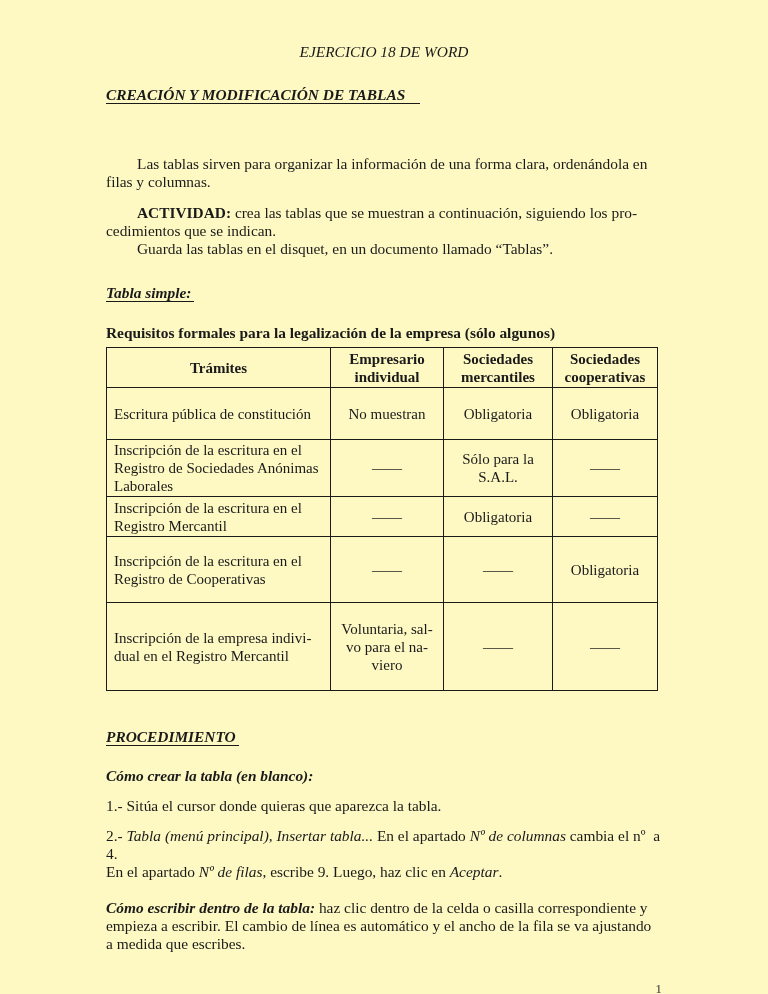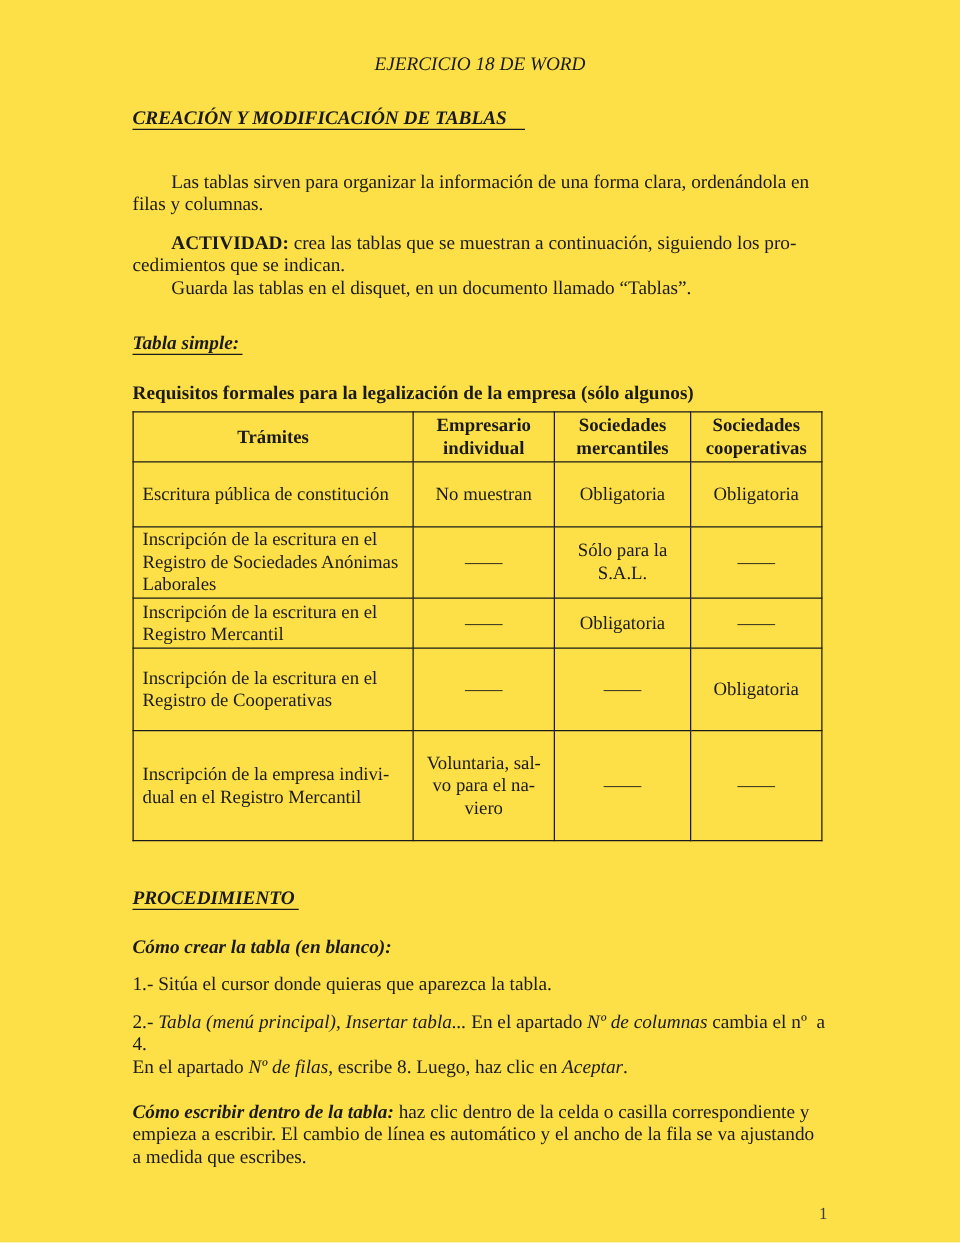--- a/index.html
+++ b/index.html
@@ -2,42 +2,42 @@
 <html><head>
 <meta charset="utf-8">
 <style>
   html, body { margin: 0; padding: 0; background: #ffffff; }
   .page {
     position: relative;
     width: 768px;
     height: 994px;
     box-sizing: border-box;
     padding: 43px 106px 0 106px;
-    background: #fde047;
+    background: #fef9c3;
     font-family: "Liberation Serif", serif;
     color: #1a1a1a;
     overflow: hidden;
   }
   .doc-title {
     text-align: center;
     font-style: italic;
     font-size: 15.4px;
     line-height: 18px;
   }
   .bi { font-weight: bold; font-style: italic; }
   .b  { font-weight: bold; }
   .u  { border-bottom: 1.4px solid #1a1a1a; }
   .u-wide { padding-right: 15px; }
   .u-sm   { padding-right: 3px; }
 
   .h-main { margin-top: 25px; font-size: 15.4px; line-height: 18px; }
   p { margin: 0; font-size: 15.4px; line-height: 18px; white-space: pre-wrap; }
   .indent { text-indent: 31px; }
 
-  .p-intro      { margin-top: 33px; }
+  .p-intro      { margin-top: 51px; }
   .p-actividad  { margin-top: 13px; }
   .p-guardar    { margin-top: 0; }
   .h-tabla      { margin-top: 26px; font-size: 15.4px; line-height: 18px; }
   .caption      { margin-top: 22px; font-size: 15.4px; line-height: 18px; }
 
   table.req {
     margin-top: 5px;
     border-collapse: collapse;
     table-layout: fixed;
     width: 551px;
@@ -171,21 +171,21 @@
 
   <div class="h-proc">
     <span class="bi u u-sm">PROCEDIMIENTO</span>
   </div>
 
   <div class="h-crear bi">Cómo crear la tabla (en blanco):</div>
 
   <p class="p-paso1"><span class="run normal">1.- Sitúa el cursor donde quieras que aparezca la tabla.</span></p>
 
   <p class="p-paso2"><span class="run normal">2.- </span><span class="run italic">Tabla (menú principal), Insertar tabla...</span><span class="run normal"> En el apartado </span><span class="run italic">Nº de columnas</span><span class="run normal"> cambia el nº  a 4.
-En el apartado </span><span class="run italic">Nº de filas</span><span class="run normal">, escribe 8. Luego, haz clic en </span><span class="run italic">Aceptar</span><span class="run normal">.</span></p>
+En el apartado </span><span class="run italic">Nº de filas</span><span class="run normal">, escribe 9. Luego, haz clic en </span><span class="run italic">Aceptar</span><span class="run normal">.</span></p>
 
   <p class="p-escribir"><span class="run bold-italic">Cómo escribir dentro de la tabla:</span><span class="run normal"> haz clic dentro de la celda o casilla correspondiente y
 empieza a escribir. El cambio de línea es automático y el ancho de la fila se va ajustando
 a medida que escribes.</span></p>
 
   <div class="footer">1</div>
 
 </div>
 
 </body></html>

